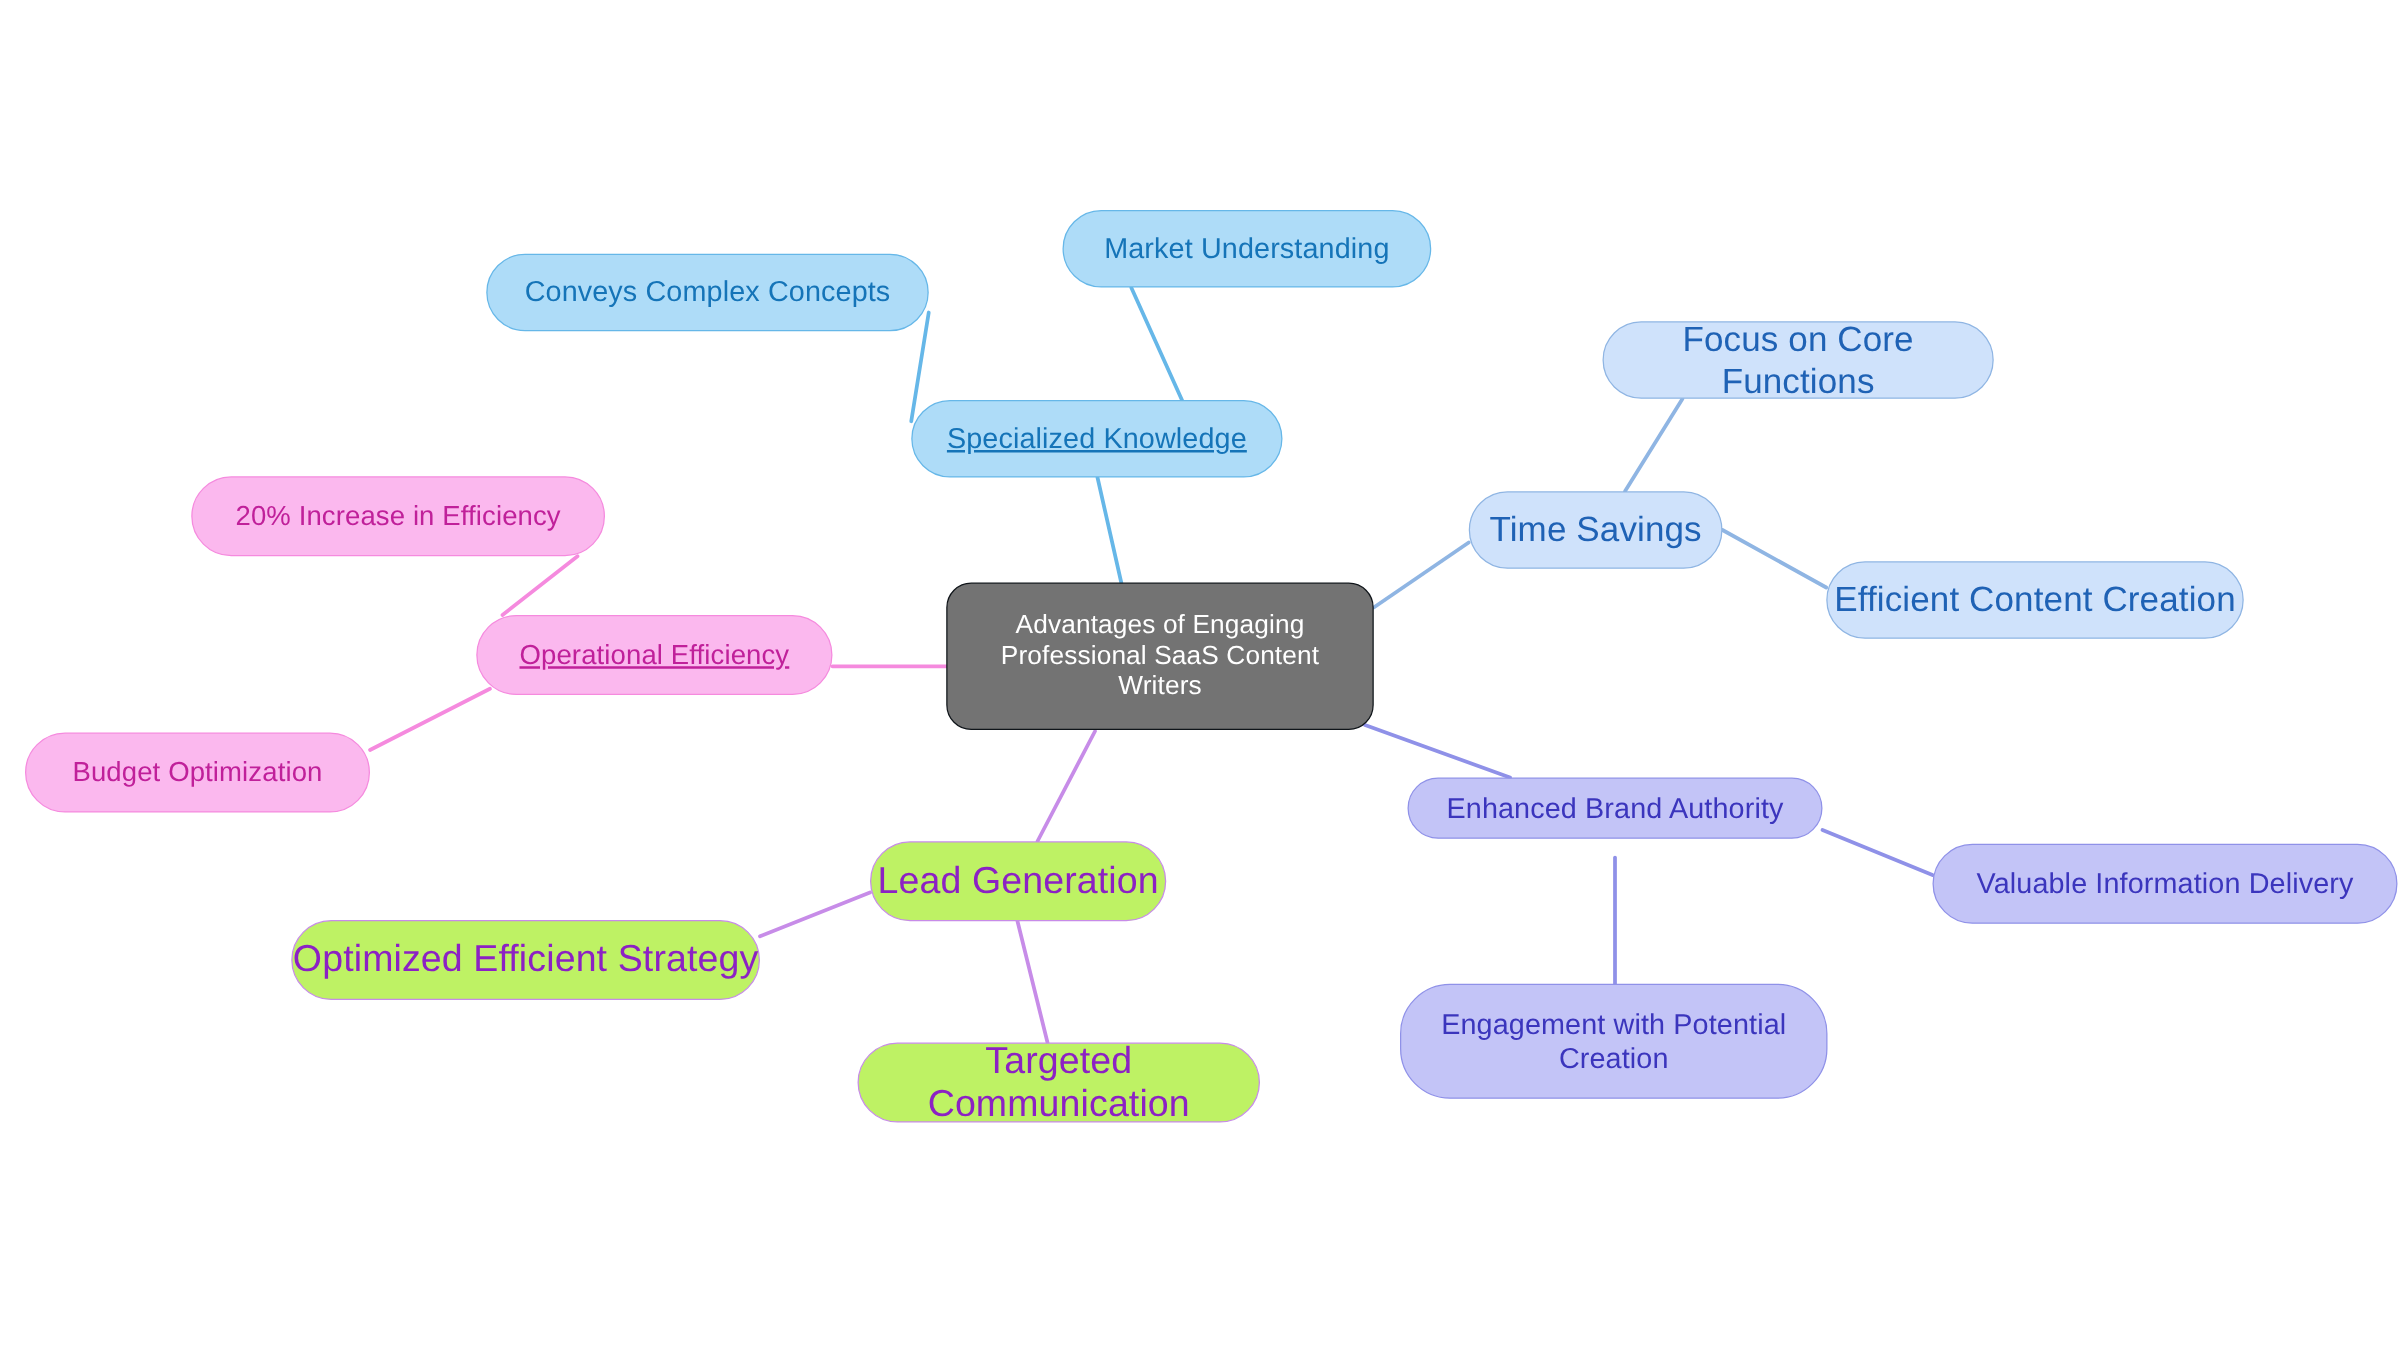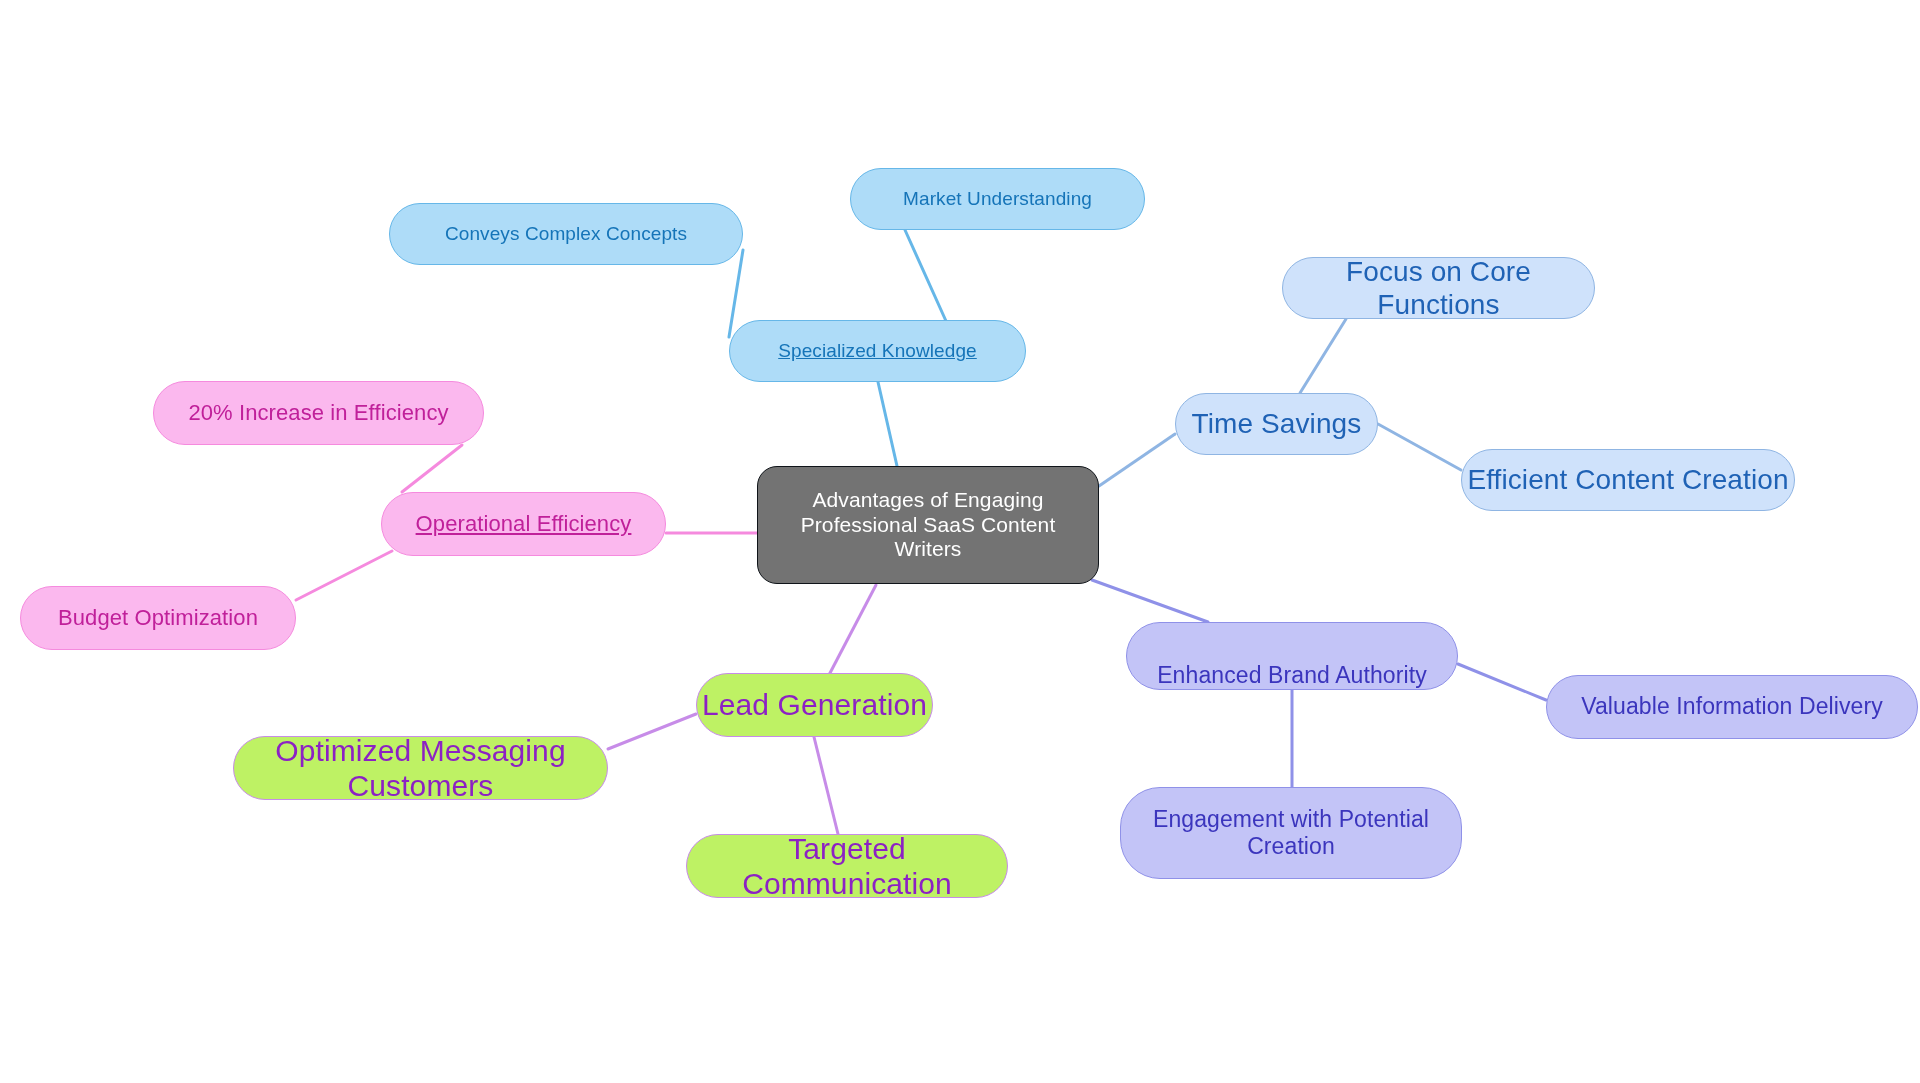--- a/index.html
+++ b/index.html
@@ -48,21 +48,21 @@
     font-size: 21px;
     border-radius: 20px;
     padding: 6px 14px;
     z-index: 6;
   }
   .node-blue-a {
     background: #aedcf8;
     border-color: #66b7e8;
     color: #1574b8;
     border-radius: 40px;
-    font-size: 19px;
+    font-size: 23px;
   }
   .node-blue-b {
     background: #cfe2fb;
     border-color: #8fb5e3;
     color: #1f62b5;
     border-radius: 40px;
     font-size: 28px;
   }
   .node-indigo {
     background: #c3c4f7;
@@ -112,24 +112,24 @@
   <div id="node-layer">
       <div class="node node-central" style="left: 757px; top: 466px; width: 342px; height: 118px;"><span>Advantages of Engaging
 Professional SaaS Content
 Writers</span></div>
       <div class="node node-blue-a" style="left: 729px; top: 320px; width: 297px; height: 62px; text-decoration: underline;"><span>Specialized Knowledge</span></div>
       <div class="node node-blue-a" style="left: 389px; top: 203px; width: 354px; height: 62px; justify-content: center;"><span>Conveys Complex Concepts</span></div>
       <div class="node node-blue-a" style="left: 850px; top: 168px; width: 295px; height: 62px;"><span>Market Understanding</span></div>
       <div class="node node-blue-b" style="left: 1175px; top: 393px; width: 203px; height: 62px;"><span>Time Savings</span></div>
       <div class="node node-blue-b" style="left: 1282px; top: 257px; width: 313px; height: 62px;"><span>Focus on Core Functions</span></div>
       <div class="node node-blue-b" style="left: 1461px; top: 449px; width: 334px; height: 62px;"><span>Efficient Content Creation</span></div>
-      <div class="node node-indigo" style="left: 1126px; top: 622px; width: 332px; height: 68px; align-items: flex-end;"><span>Enhanced Brand Authority</span></div>
+      <div class="node node-indigo" style="left: 1126px; top: 622px; width: 332px; height: 49px;"><span>Enhanced Brand Authority</span></div>
       <div class="node node-indigo" style="left: 1546px; top: 675px; width: 372px; height: 64px;"><span>Valuable Information Delivery</span></div>
       <div class="node node-indigo" style="left: 1120px; top: 787px; width: 342px; height: 92px;"><span>Engagement with Potential
 Creation</span></div>
       <div class="node node-violet" style="left: 696px; top: 673px; width: 237px; height: 64px;"><span>Lead Generation</span></div>
-      <div class="node node-violet" style="left: 233px; top: 736px; width: 375px; height: 64px;"><span>Optimized Messaging Customers</span></div>
+      <div class="node node-violet" style="left: 233px; top: 736px; width: 375px; height: 64px;"><span>Optimized Efficient Strategy</span></div>
       <div class="node node-violet" style="left: 686px; top: 834px; width: 322px; height: 64px;"><span>Targeted Communication</span></div>
       <div class="node node-pink" style="left: 381px; top: 492px; width: 285px; height: 64px; text-decoration: underline;"><span>Operational Efficiency</span></div>
       <div class="node node-pink" style="left: 153px; top: 381px; width: 331px; height: 64px;"><span>20% Increase in Efficiency</span></div>
       <div class="node node-pink" style="left: 20px; top: 586px; width: 276px; height: 64px;"><span>Budget Optimization</span></div>
     </div>
 </div>
 
 </body></html>

